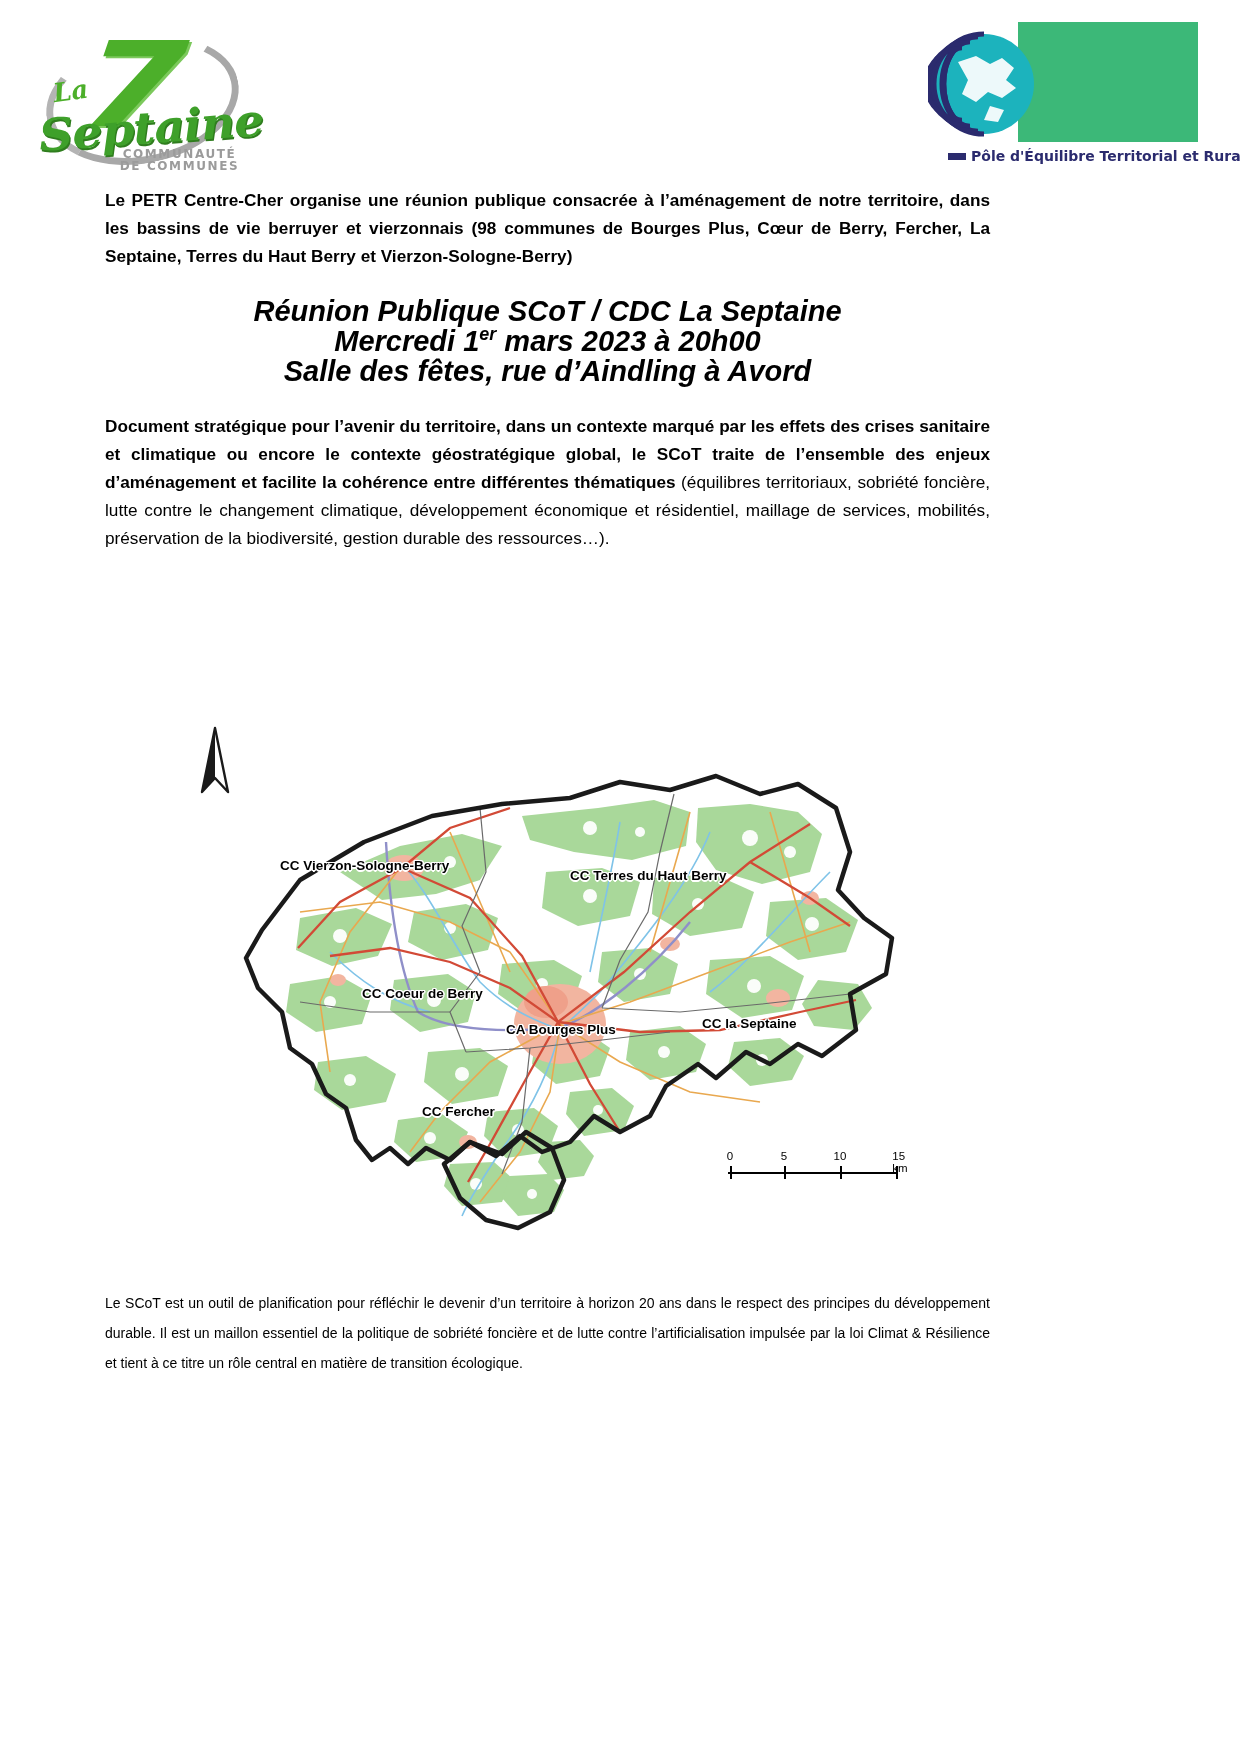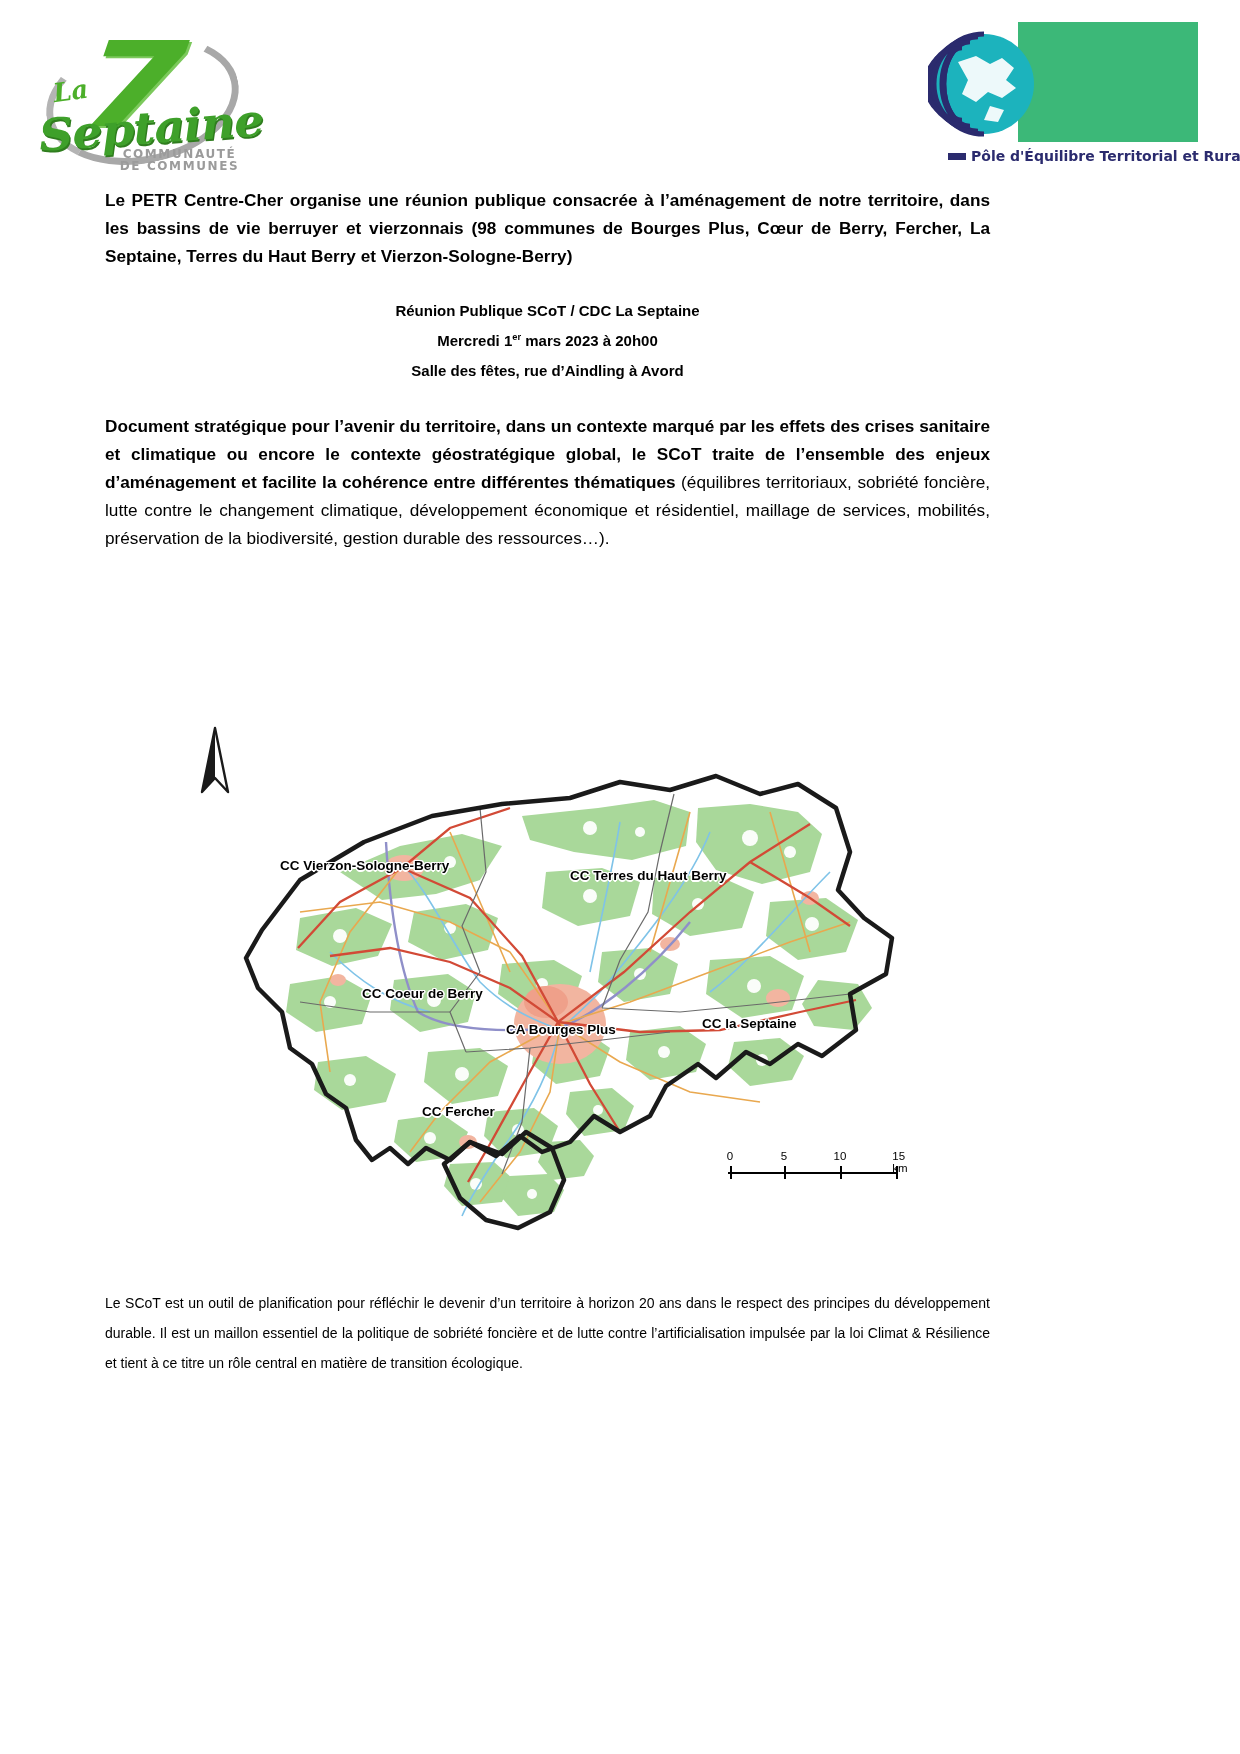--- a/index.html
+++ b/index.html
@@ -157,22 +157,23 @@
     font-weight: bold;
     line-height: 28px;
     text-align: left;
     margin: 0 0 14px 0;
   }
   .p-bold.just { text-align: justify; }
 
   .title-block {
     margin: 26px 0 26px 0;
     text-align: center;
-    font-weight: bold;
-    font-size: 15px;
+    font-style: italic;
+    font-weight: bold;
+    font-size: 29px;
     line-height: 30px;
   }
   .title-block .line { white-space: nowrap; }
   .title-block sup {
     font-size: 0.62em;
     vertical-align: super;
     line-height: 0;
   }
 
   .p-mixed {

